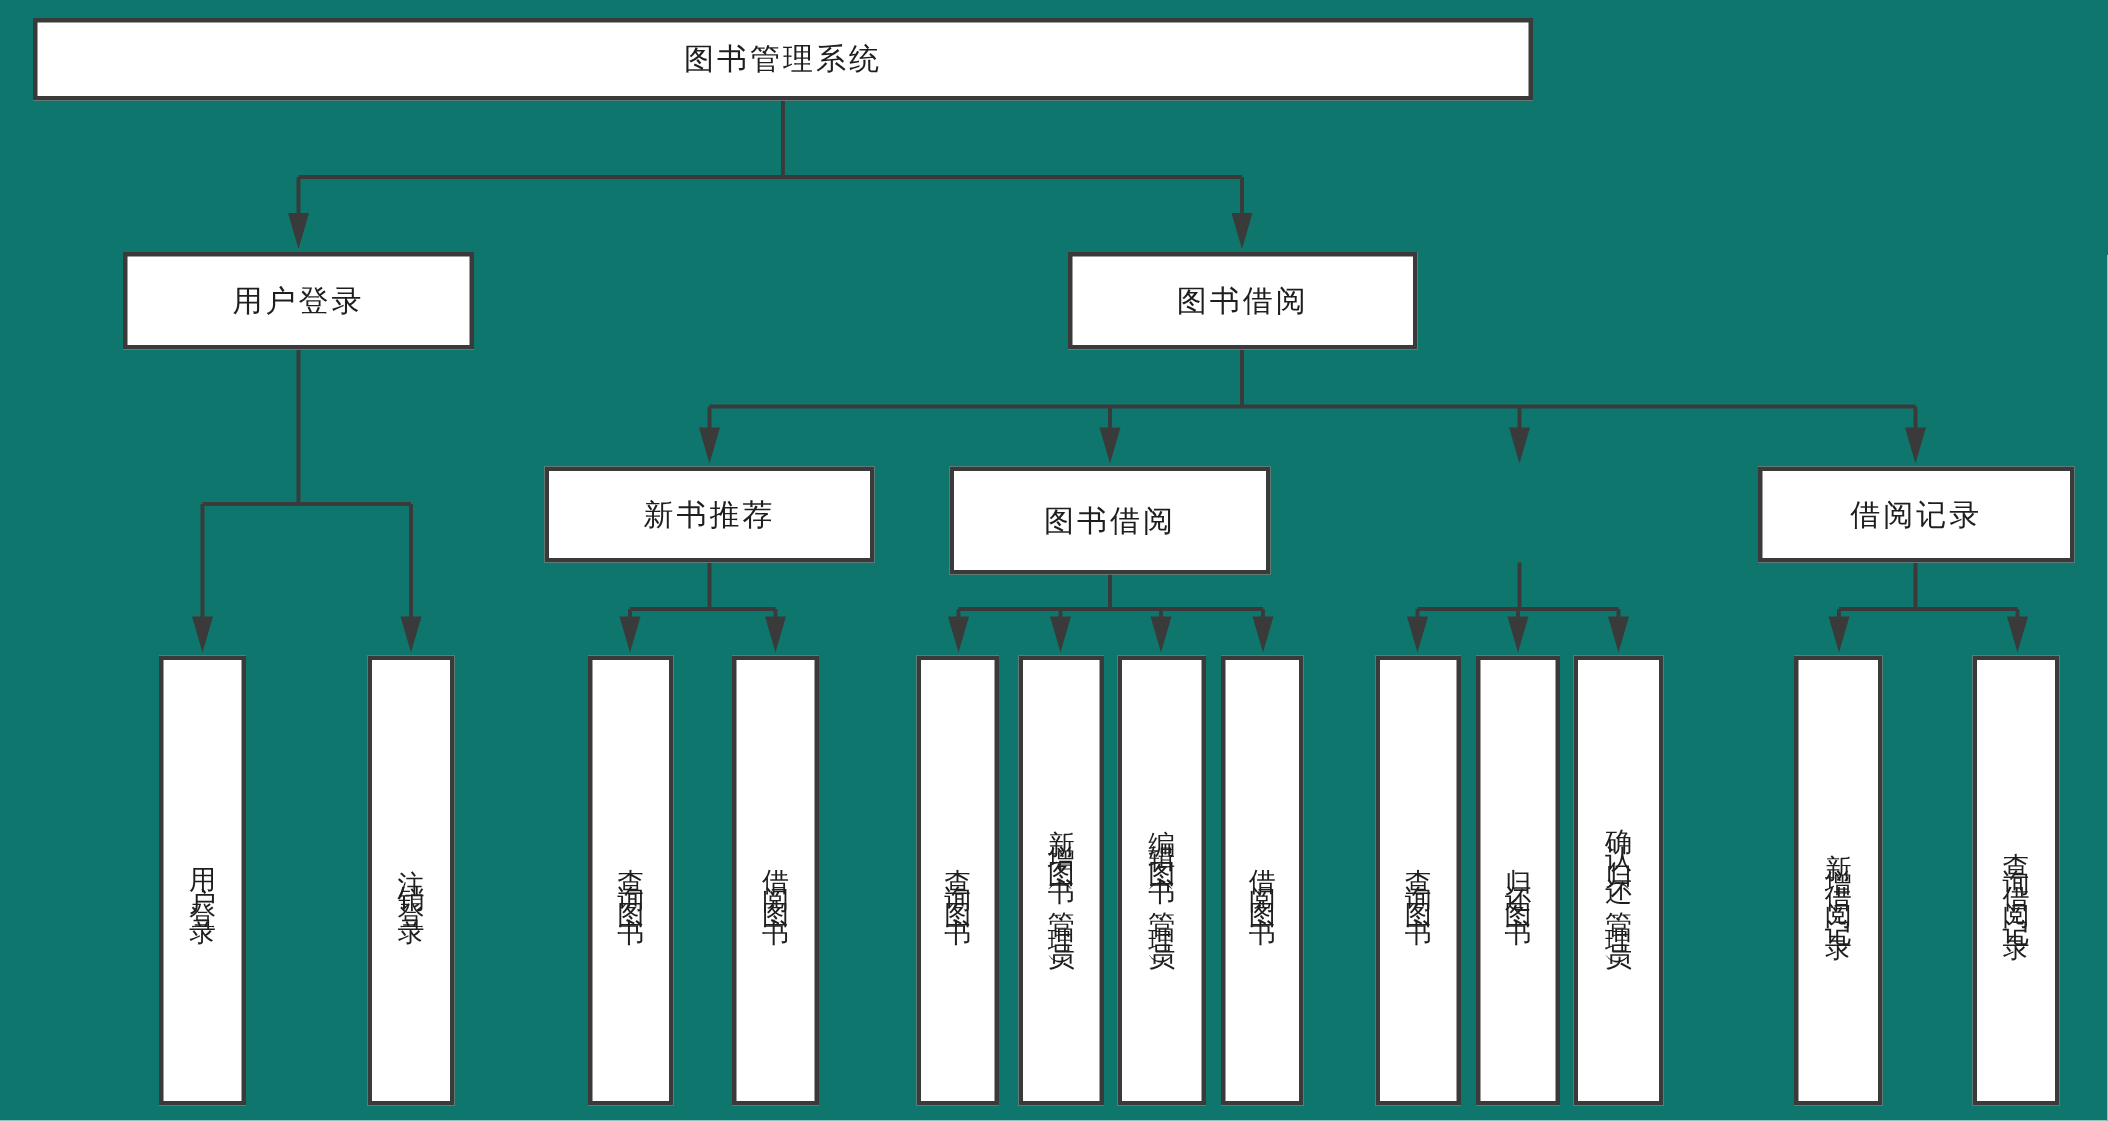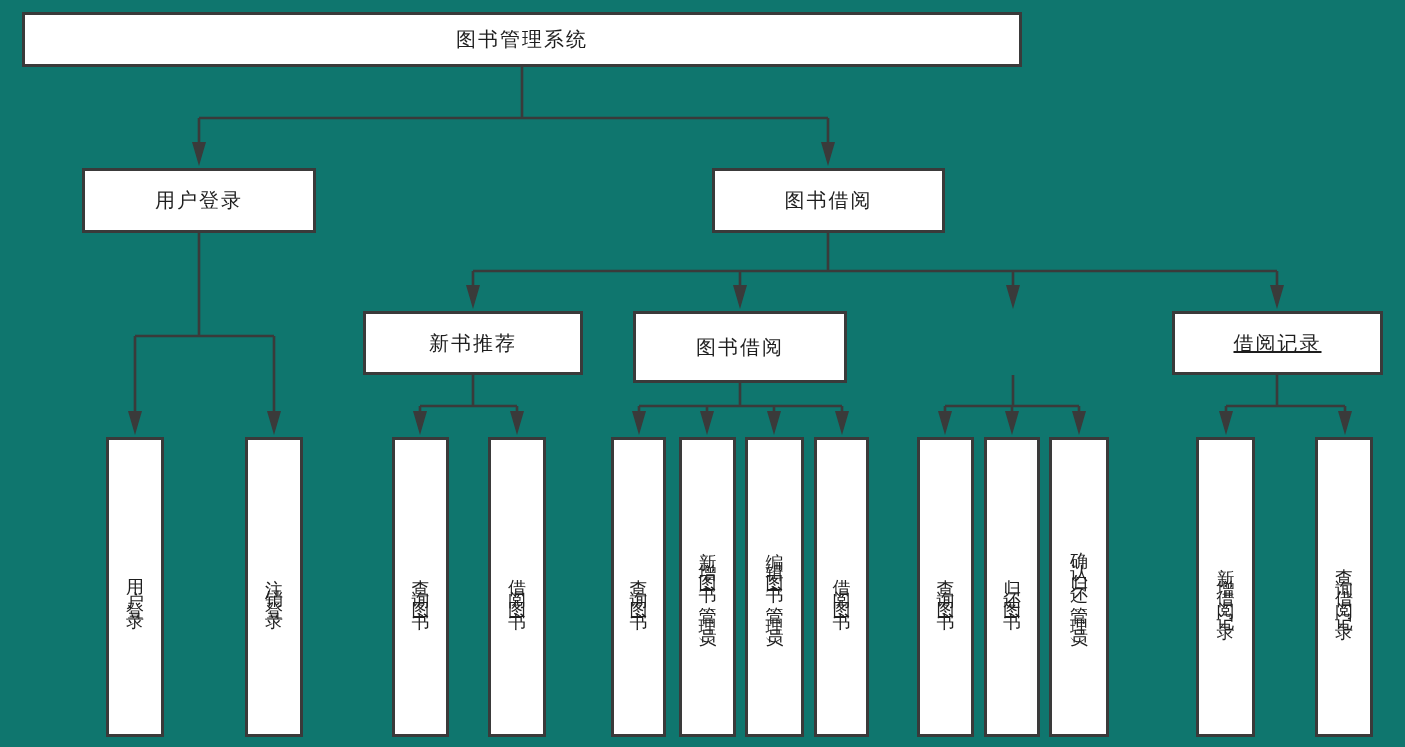--- a/index.html
+++ b/index.html
@@ -19,21 +19,21 @@
     writing-mode:vertical-rl; text-orientation:upright;
     font-size:18px; line-height:1; letter-spacing:11px;
   }
   
   .n-root        { left:22px;   top:12px;  width:1000px; height:55px; }
   .n-user-login  { left:82px;   top:168px; width:234px;  height:65px; }
   .n-book-mgmt   { left:712px;  top:168px; width:233px;  height:65px; }
   .n-recommend   { left:363px;  top:311px; width:220px;  height:64px; }
   .n-borrowing   { left:633px;  top:311px; width:214px;  height:72px; }
   .n-current     { left:903px;  top:311px; width:220px;  height:64px; }
-  .n-records     { left:1172px; top:311px; width:211px;  height:64px;text-decoration:underline; }
+  .n-records     { left:1172px; top:311px; width:211px;  height:64px; }
   .leaf { top:437px; height:300px; }
   .l-user-login   { left:106px;  width:58px; }
   .l-logout       { left:245px;  width:58px; }
   .l-query-1      { left:392px;  width:57px; }
   .l-borrow-1     { left:488px;  width:58px; }
   .l-query-2      { left:611px;  width:55px; }
   .l-add-book     { left:679px;  width:57px; }
   .l-edit-book    { left:745px;  width:59px; }
   .l-borrow-2     { left:814px;  width:55px; }
   .l-query-3      { left:917px;  width:57px; }

